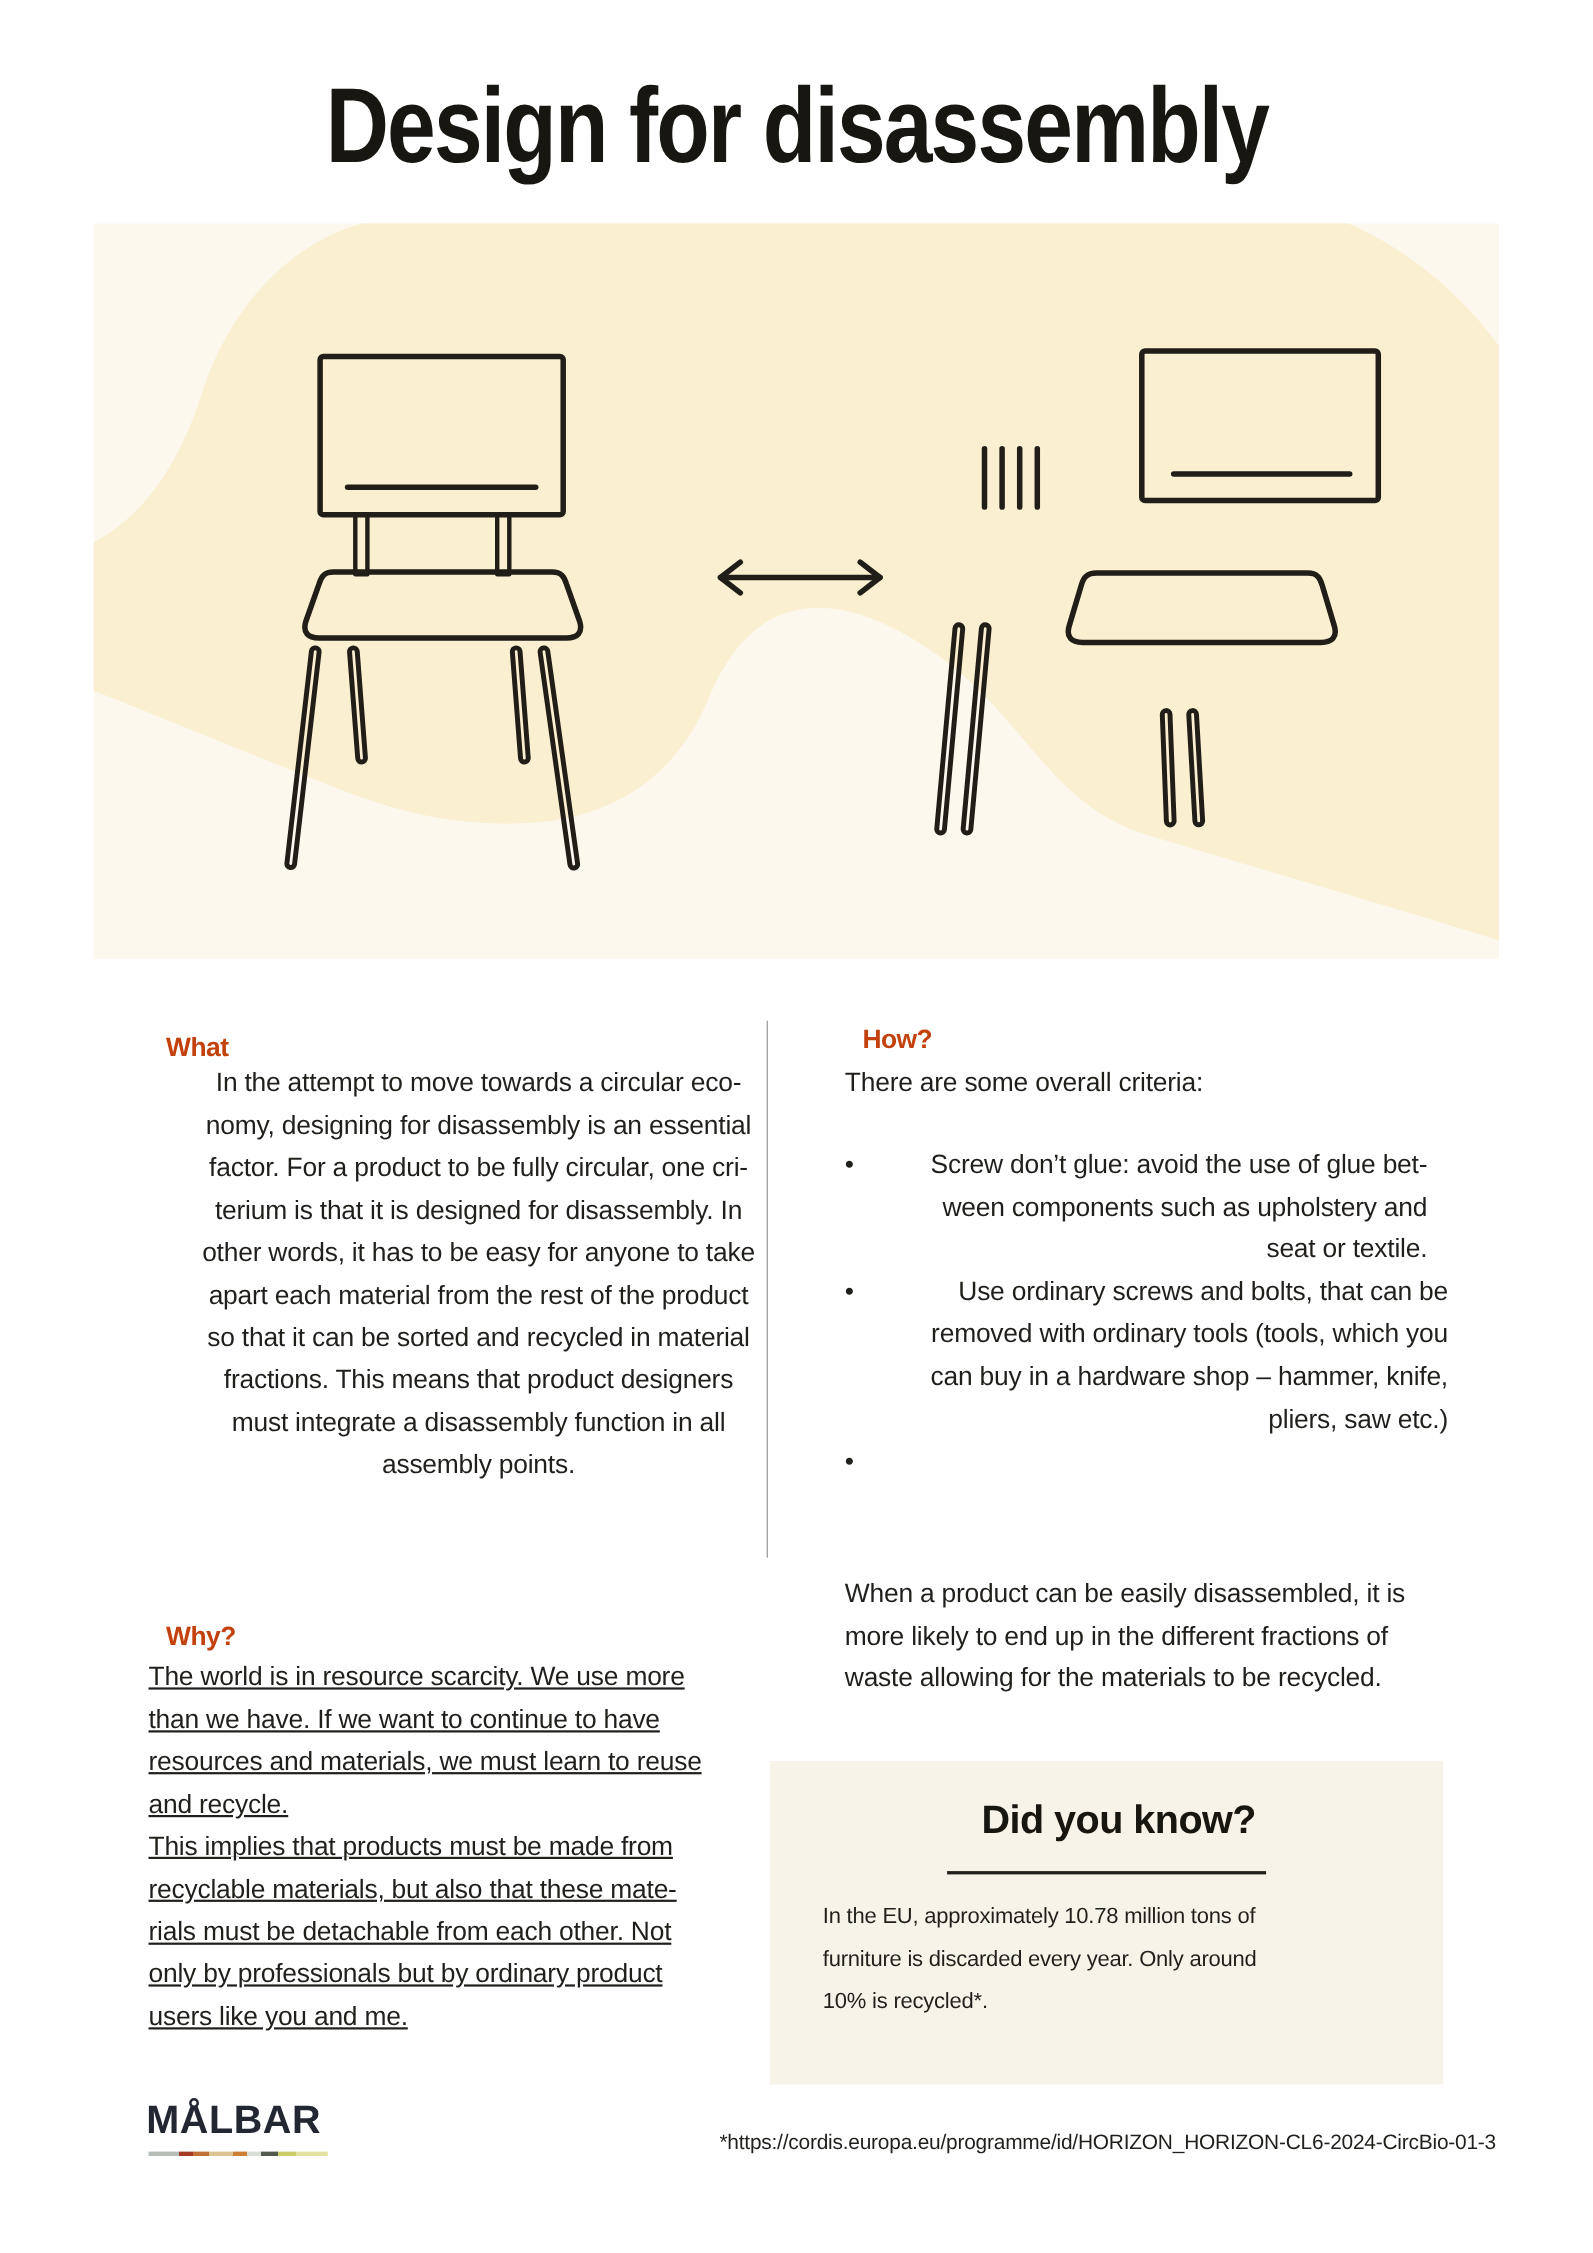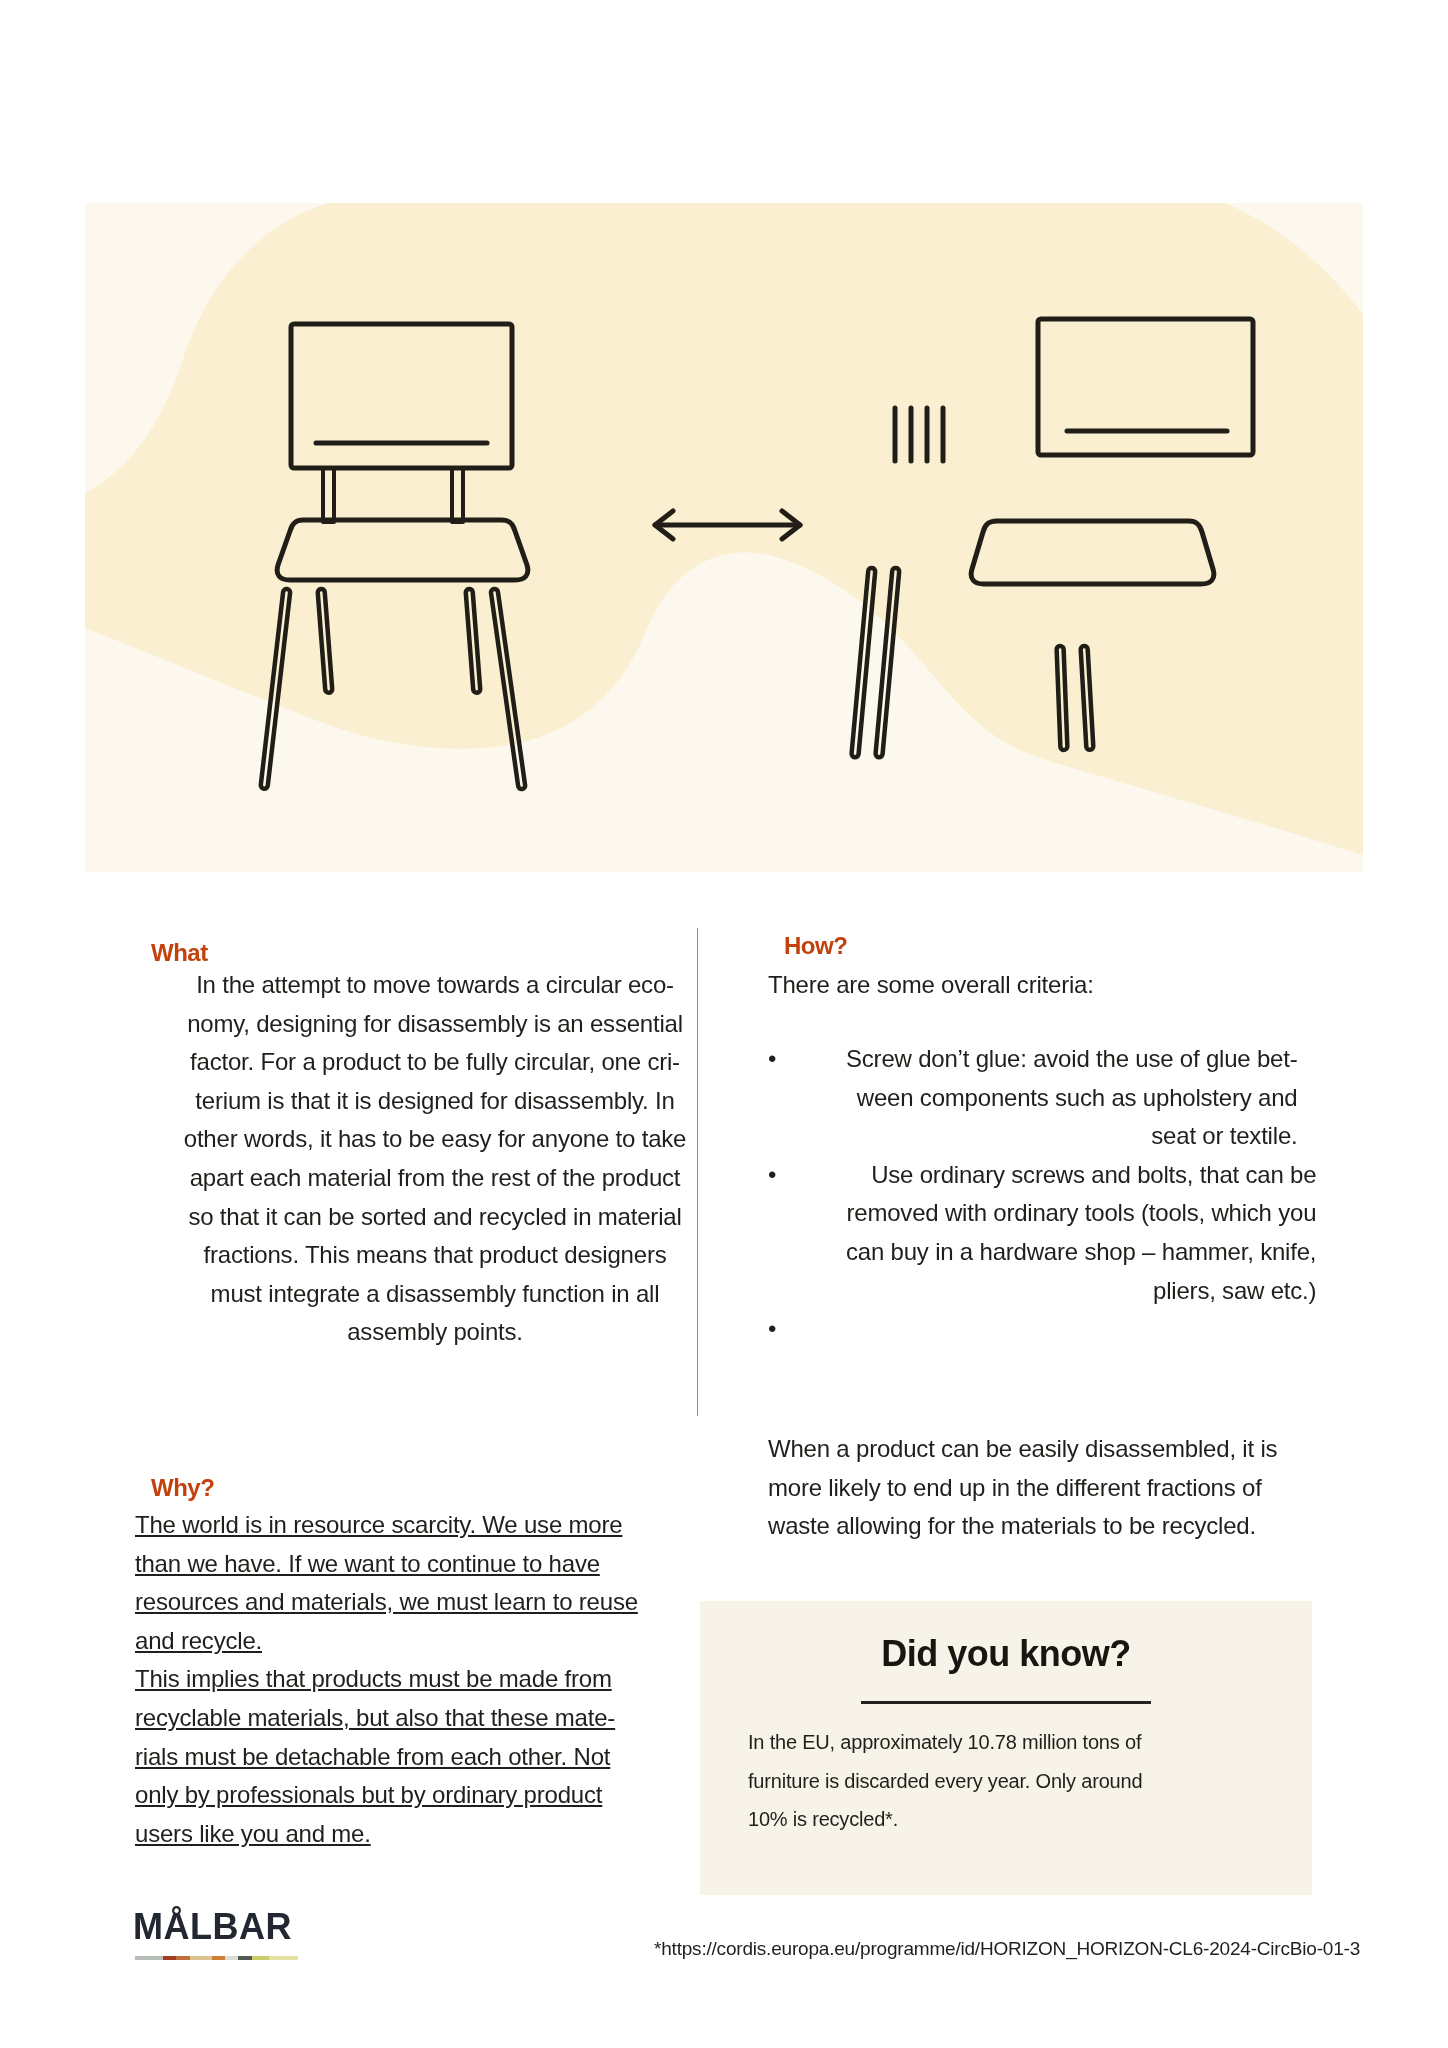--- a/index.html
+++ b/index.html
@@ -19,21 +19,21 @@
   .divider{position:absolute;left:697px;top:928px;width:1px;height:488px;background:#8f8d89;}
   .how-heading{left:768px;top:916px;}
   .how-intro{left:768px;top:966px;width:620px;}
   .bullet-list{position:absolute;left:768px;top:1040px;width:640px;}
   .bullet-row{display:flex;align-items:flex-start;}
   .bullet-marker{width:78px;flex:0 0 78px;font-size:24px;line-height:38.6px;color:#211f1b;}
   .bullet-text{font-size:24px;line-height:38.6px;letter-spacing:-0.2px;white-space:pre-line;color:#211f1b;text-align:right;}
   .when-para{left:768px;top:1430px;width:620px;}
   .know-box{position:absolute;left:700px;top:1601px;width:612px;height:294px;background:#f8f3e9;}
   .know-title{position:absolute;top:32px;left:0;width:612px;text-align:center;margin:0;
-        font-size:36px;font-weight:600;letter-spacing:-0.5px;color:#181611;}
+        font-size:36px;font-weight:600;letter-spacing:-0.5px;color:#181611;padding-left:11px;}
   .know-rule{position:absolute;top:100px;left:161px;width:290px;height:2.5px;background:#23211d;}
   .know-body{left:48px;top:122px;width:520px;position:absolute;margin:0;font-size:20px;line-height:38.6px;
         letter-spacing:-0.2px;white-space:pre-line;color:#211f1b;}
   .logo-text{position:absolute;left:133px;top:1906px;margin:0;font-size:36px;font-weight:700;
         letter-spacing:0.5px;color:#232732;}
   .logo-bar{position:absolute;left:135px;top:1956px;width:163px;height:4px;
         background:linear-gradient(to right,
           #b7beb8 0%,#b7beb8 17%,
           #a63b25 17%,#a63b25 25%,
           #c2703a 25%,#c2703a 34%,
@@ -43,20 +43,21 @@
           #555a50 63%,#555a50 72%,
           #cbcc6a 72%,#cbcc6a 82%,
           #e3e2a0 82%,#e3e2a0 100%);}
   .footnote{position:absolute;right:88px;top:1938px;margin:0;font-size:19px;letter-spacing:-0.2px;color:#211f1b;}
 </style>
 </head>
 <body>
 
 <div class="page">
 
+  <h1 class="page-title"><span class="squeeze">Design for disassembly</span></h1>
 
   <svg class="illustration" width="1278" height="669" viewBox="0 0 1278 669">
 
     <rect x="0" y="0" width="1278" height="669" fill="#FCF8EE"></rect>
     <path fill="#FAEFD1" d="
       M 245,0 H 1140
       C 1192,22 1242,62 1278,112
       V 652
       C 1170,618 1030,578 958,556
       C 880,532 855,470 795,415

